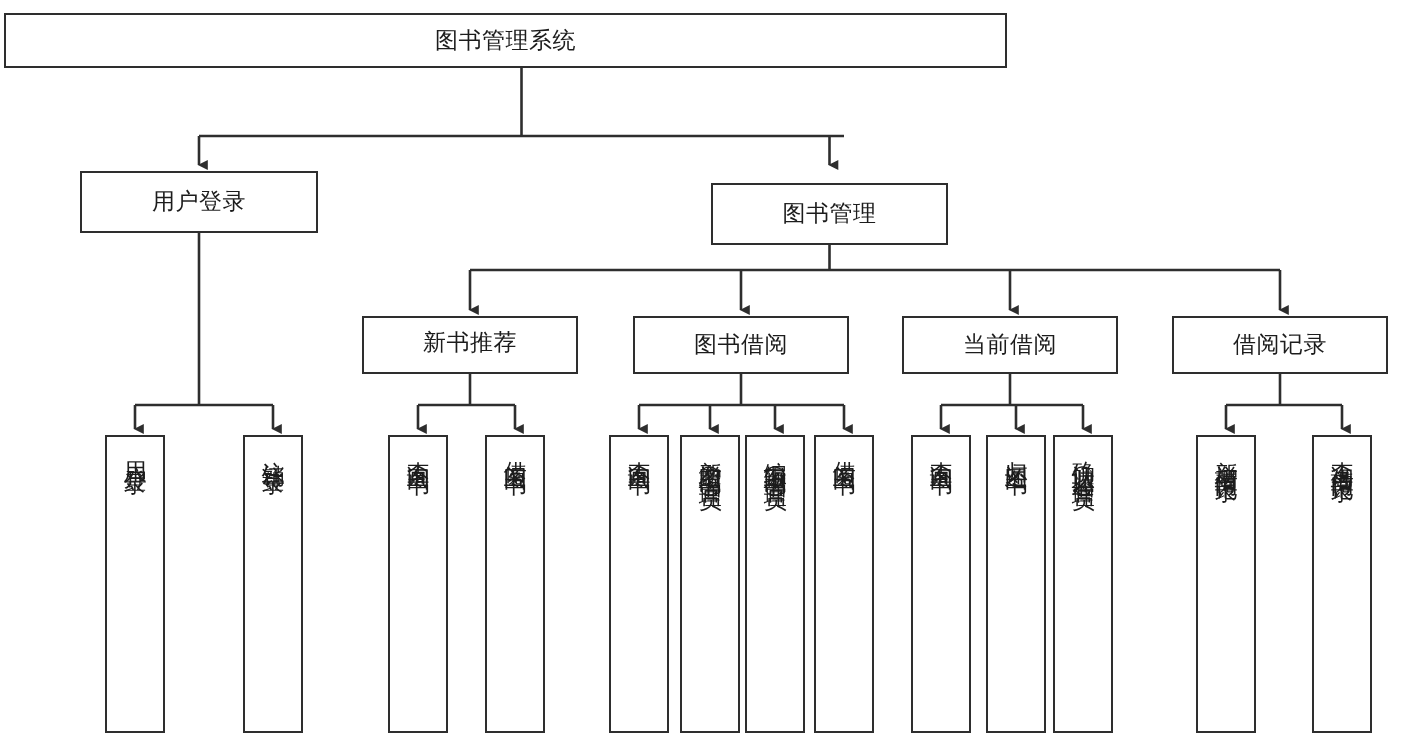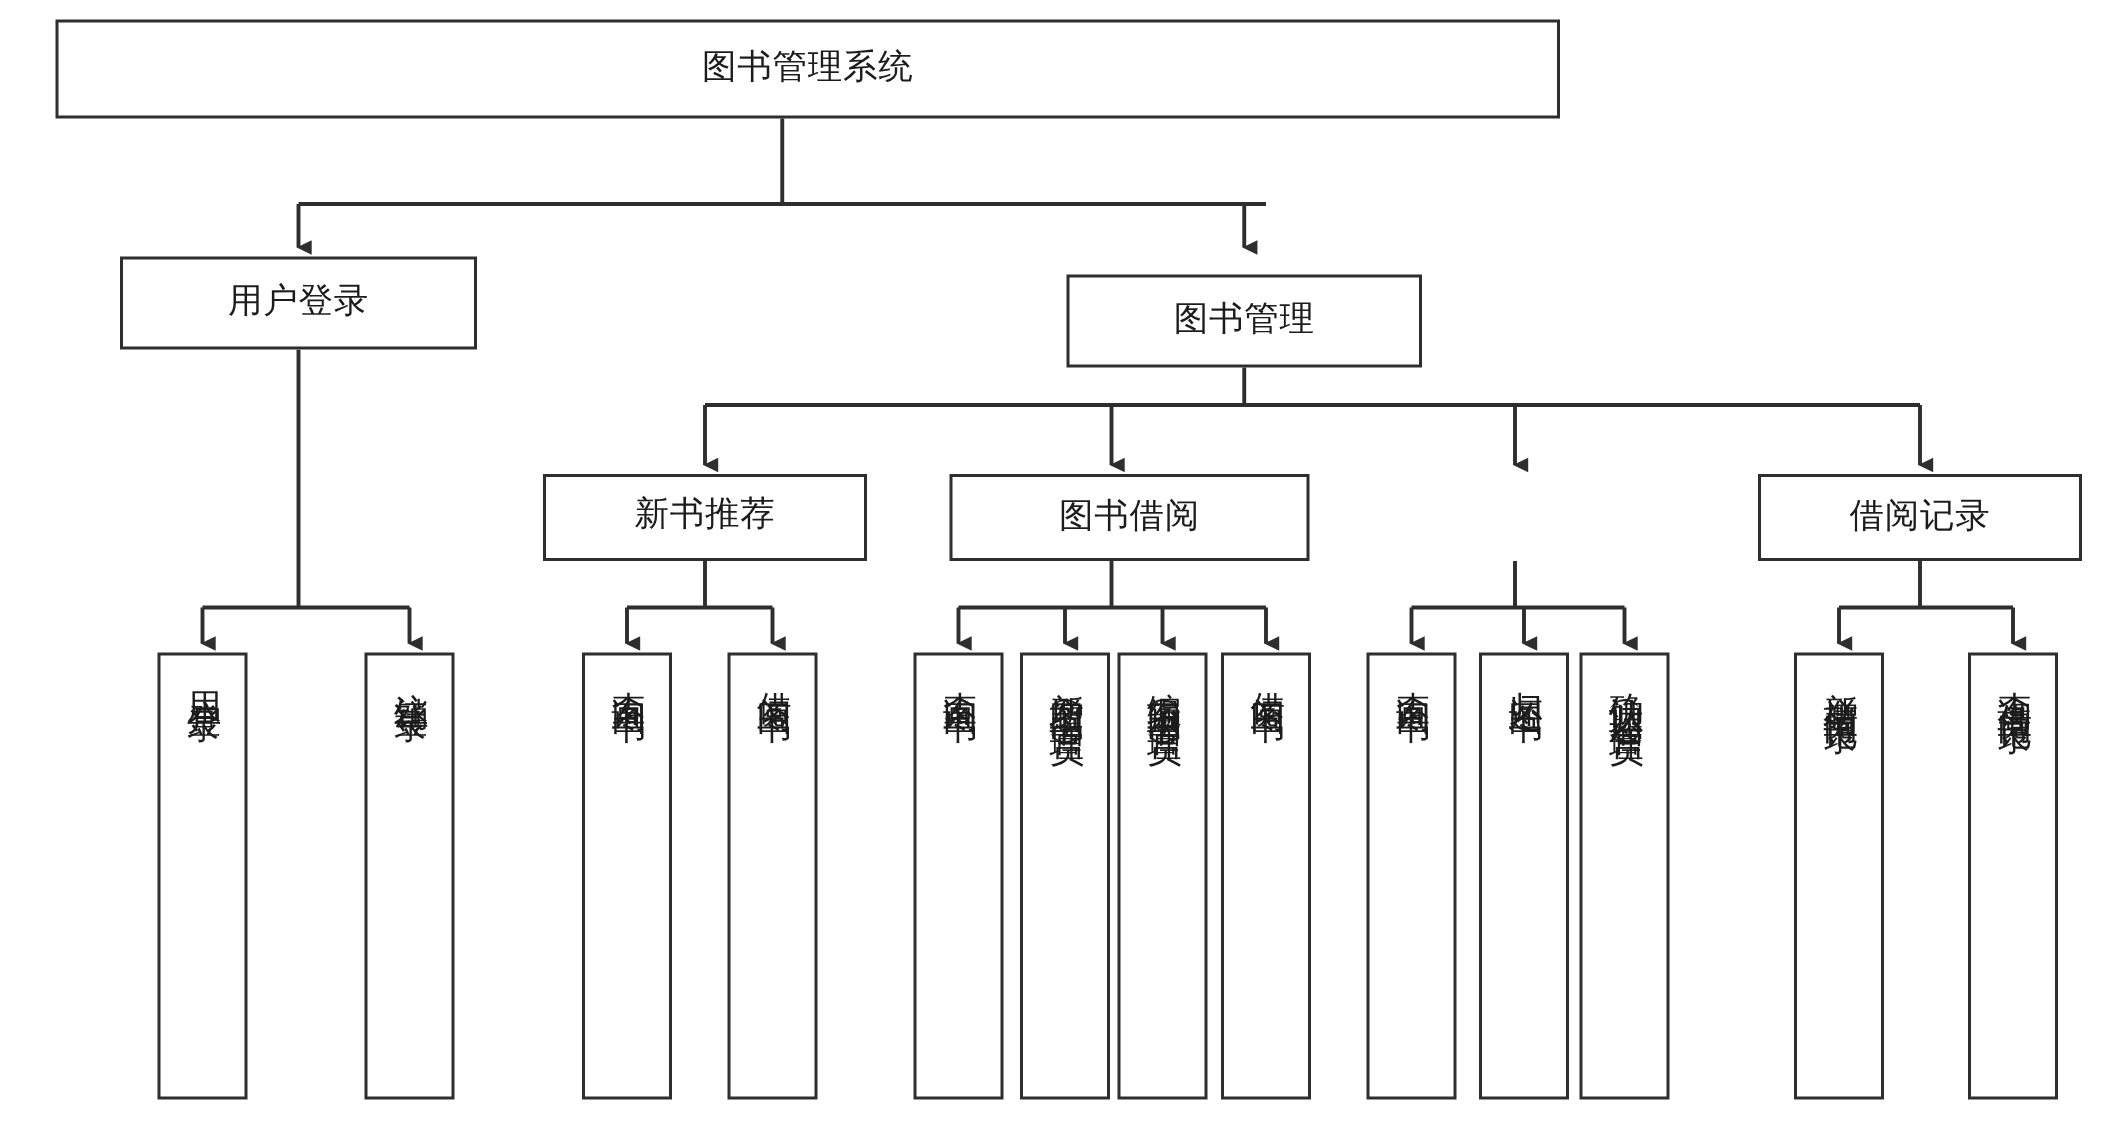--- a/index.html
+++ b/index.html
@@ -135,40 +135,43 @@
     </g>
 
     <g stroke="#2e2e2e" stroke-width="2.6" fill="none">
       <path d="M1280,374 L1280,405"></path>
       <path d="M1226,405 L1342,405"></path>
       <path d="M1226,405 L1226,429" marker-end="url(#arrow-down)"></path>
       <path d="M1342,405 L1342,429" marker-end="url(#arrow-down)"></path>
     </g>
   </svg>
 
-  <div class="node horiz" style="left:37px; top:13px; width:1003px; height:66px;">
+  <div class="node horiz" style="left:4px; top:13px; width:1003px; height:55px;">
     <span class="node-label">图书管理系统</span>
   </div>
 
   <div class="node horiz" style="left:80px; top:171px; width:238px; height:62px;">
     <span class="node-label">用户登录</span>
   </div>
 
   <div class="node horiz" style="left:711px; top:183px; width:237px; height:62px;">
     <span class="node-label">图书管理</span>
   </div>
 
   <div class="node horiz" style="left:362px; top:316px; width:216px; height:58px;font-family:Liberation Mono, monospace;">
     <span class="node-label">新书推荐</span>
   </div>
 
-  <div class="node horiz" style="left:633px; top:316px; width:240px; height:58px;">
+  <div class="node horiz" style="left:633px; top:316px; width:216px; height:58px;">
     <span class="node-label">图书借阅</span>
   </div>
 
+  <div class="node horiz" style="left:902px; top:316px; width:216px; height:58px;">
+    <span class="node-label">当前借阅</span>
+  </div>
 
   <div class="node horiz" style="left:1172px; top:316px; width:216px; height:58px;">
     <span class="node-label">借阅记录</span>
   </div>
 
   <div class="node vert" style="left:105px; top:435px; width:60px; height:298px;">
     <span class="node-label">用户登录</span>
   </div>
 
   <div class="node vert" style="left:243px; top:435px; width:60px; height:298px;">

